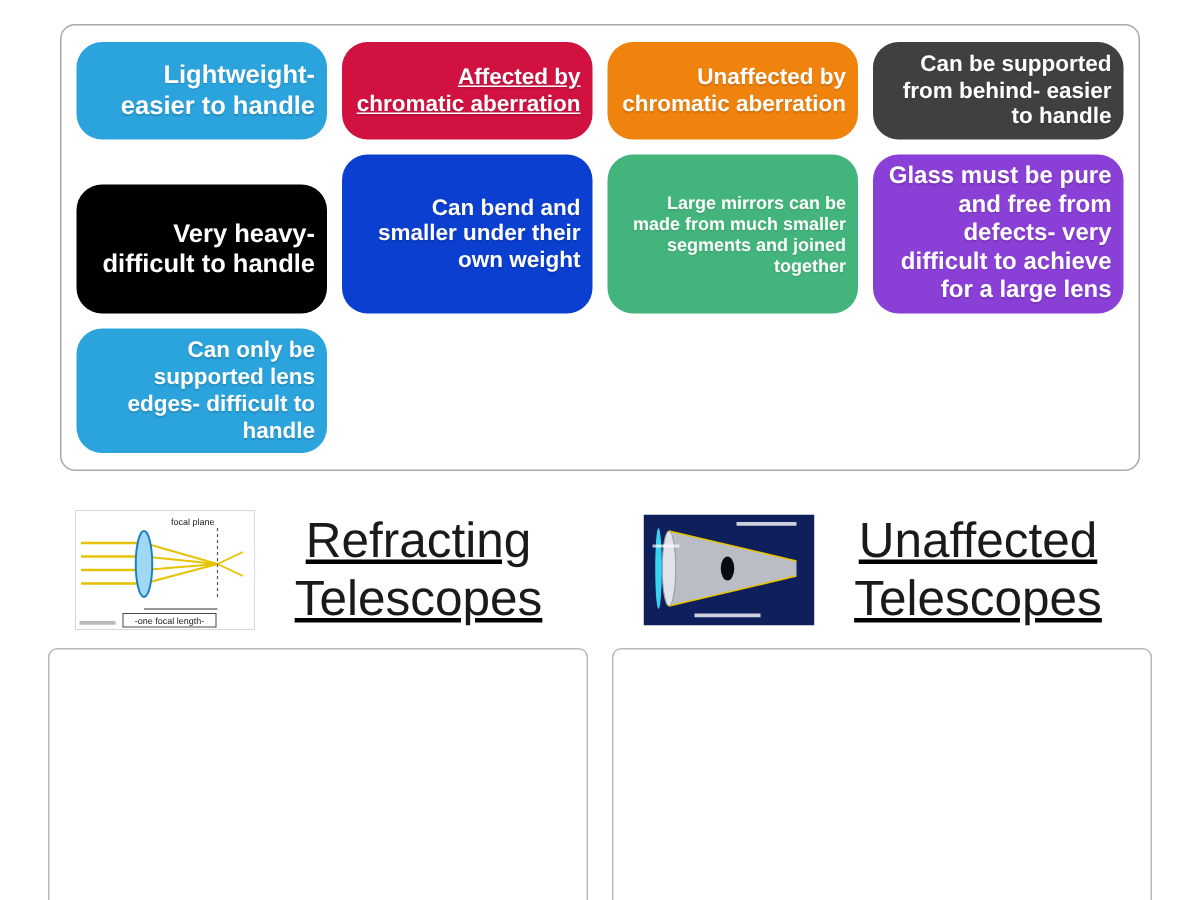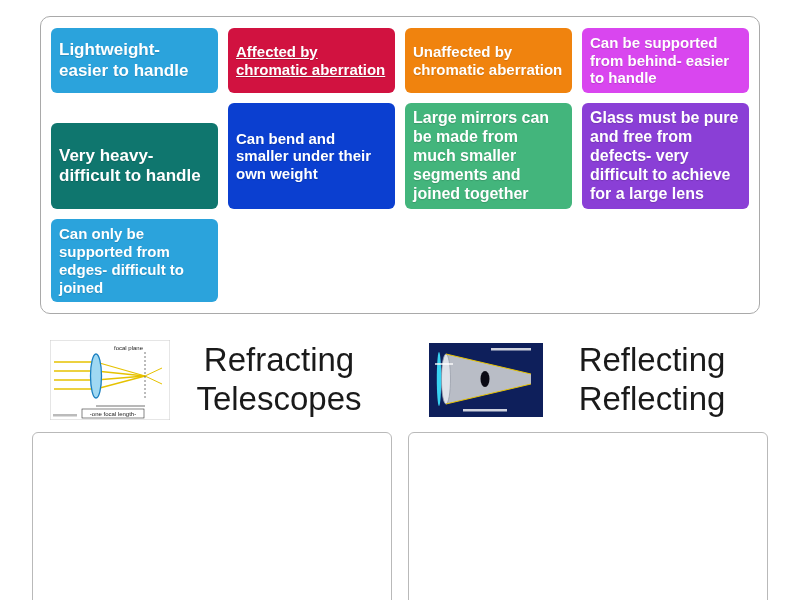--- a/index.html
+++ b/index.html
@@ -20,49 +20,50 @@
     background: #ffffff;
   }
   .tiles-grid {
     display: grid;
     grid-template-columns: repeat(4, 1fr);
     gap: 10px;
   }
   .tile {
     color: #ffffff;
     font-weight: bold;
-    text-align: left;
-    border-radius: 6px;
+    text-align: right;
+    border-radius: 17px;
     display: flex;
     align-items: center;
     justify-content: center;
     padding: 6px 8px;
     min-height: 54px;
     line-height: 1.18;
     cursor: grab;
     text-shadow: 0 1px 1px rgba(0,0,0,0.15);
   }
   .tile-lg  { font-size: 17px; }
   .tile-md  { font-size: 15px; }
-  .tile-sm  { font-size: 16px; }
+  .tile-sm  { font-size: 12px; }
   .tile-xs  { font-size: 16px; }
 
   
   .groups {
     display: grid;
     grid-template-columns: 1fr 1fr;
     column-gap: 16px;
     margin: 20px 32px 0 32px;
   }
   .group-header {
     display: flex;
     align-items: center;
     justify-content: center;
     gap: 14px;
     min-height: 92px;
+    text-decoration: underline;
   }
   .group-image {
     flex: 0 0 auto;
     display: block;
   }
   .group-title {
     font-size: 33px;
     color: #1a1a1a;
     text-align: center;
     line-height: 1.18;
@@ -77,26 +78,26 @@
   }
 </style>
 </head>
 <body>
 
 <div class="bank">
   <div class="tiles-grid">
       <div class="tile tile-lg" style="background: rgb(43, 163, 220);">Lightweight- easier to handle</div>
       <div class="tile tile-md" style="background: rgb(209, 18, 64); text-decoration: underline;">Affected by chromatic aberration</div>
       <div class="tile tile-md" style="background: rgb(240, 131, 14);">Unaffected by chromatic aberration</div>
-      <div class="tile tile-md" style="background: #d946ef;">Can be supported from behind- easier to handle</div>
-      <div class="tile tile-lg" style="background: #0f766e; margin-top: 20px;">Very heavy- difficult to handle</div>
+      <div class="tile tile-md" style="background: #404040;">Can be supported from behind- easier to handle</div>
+      <div class="tile tile-lg" style="background: #000000; margin-top: 20px;">Very heavy- difficult to handle</div>
       <div class="tile tile-md" style="background: rgb(11, 63, 208);">Can bend and smaller under their own weight</div>
       <div class="tile tile-sm" style="background: rgb(67, 181, 124);">Large mirrors can be made from much smaller segments and joined together</div>
       <div class="tile tile-xs" style="background: rgb(138, 63, 214);">Glass must be pure and free from defects- very difficult to achieve for a large lens</div>
-      <div class="tile tile-md" style="background: rgb(43, 163, 220);">Can only be supported from edges- difficult to joined</div>
+      <div class="tile tile-md" style="background: rgb(43, 163, 220);">Can only be supported lens edges- difficult to handle</div>
     </div>
 </div>
 
 <div class="groups">
 
   <div>
     <div class="group-header">
       <svg class="group-image" width="120" height="80" viewBox="0 0 120 80" xmlns="http://www.w3.org/2000/svg">
         <rect x="0" y="0" width="120" height="80" fill="#ffffff" stroke="#cccccc" stroke-width="1"></rect>
 
@@ -141,18 +142,18 @@
 
         <ellipse cx="56" cy="36" rx="4.5" ry="8" fill="#0a0a14"></ellipse>
 
         <line x1="17" y1="11" x2="102" y2="31" stroke="#e6c200" stroke-width="1"></line>
         <line x1="17" y1="61" x2="102" y2="41" stroke="#e6c200" stroke-width="1"></line>
 
         <rect x="62" y="5" width="40" height="2.5" fill="#ffffff" opacity="0.8"></rect>
         <rect x="6" y="20" width="18" height="2" fill="#ffffff" opacity="0.7"></rect>
         <rect x="34" y="66" width="44" height="2.5" fill="#ffffff" opacity="0.8"></rect>
       </svg>
-      <div class="group-title">Reflecting Reflecting</div>
+      <div class="group-title">Unaffected Telescopes</div>
     </div>
     <div class="dropzone"></div>
   </div>
 
 </div>
 
 </body></html>

